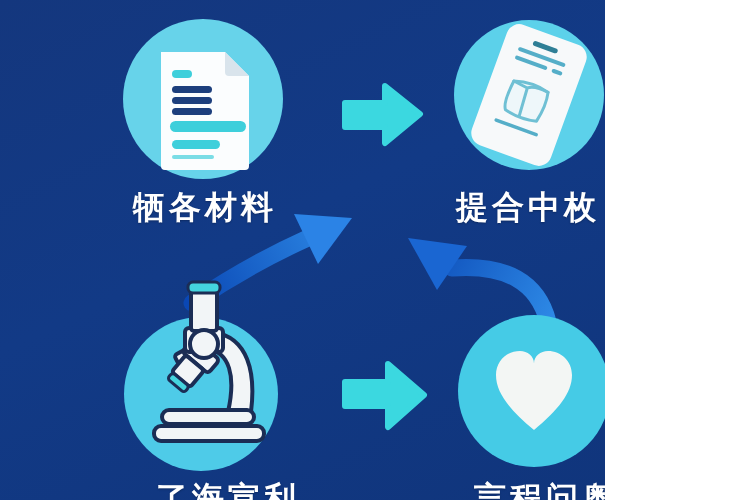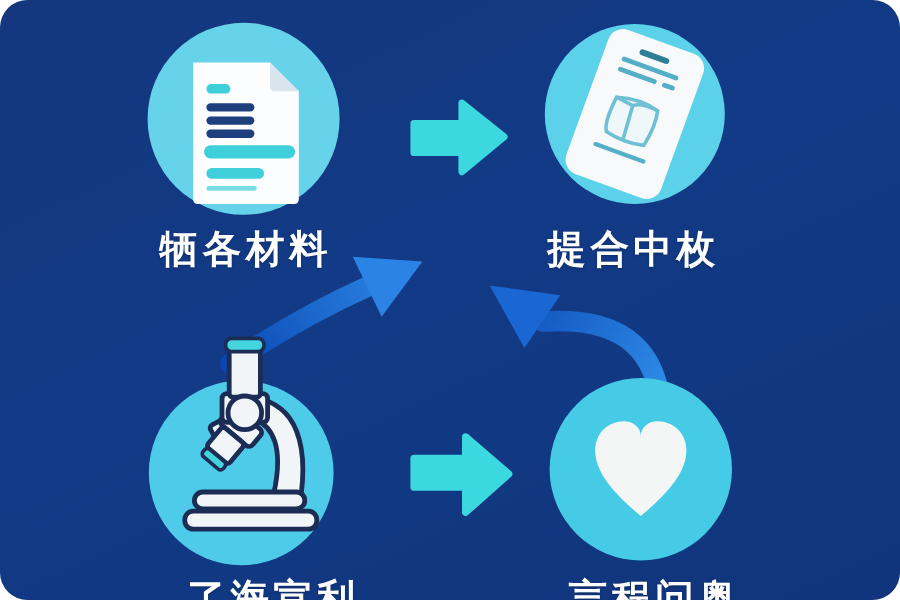--- a/index.html
+++ b/index.html
@@ -5,25 +5,24 @@
   html, body {
     margin: 0;
     padding: 0;
     width: 750px;
     height: 500px;
     overflow: hidden;
     font-family: "Liberation Sans", "DejaVu Sans", sans-serif;
   }
   .stage {
     position: relative;
-    width: 750px;
+    width: 605px;
     height: 500px;
     background: linear-gradient(155deg, #14377e 0%, #123a86 45%, #10357c 100%);
     overflow: hidden;
-    border-radius: 23px;
   }
   .stage svg {
     position: absolute;
     left: 0;
     top: 0;
   }
   .step-label {
     position: absolute;
     transform: translateX(-50%);
     color: #ffffff;

